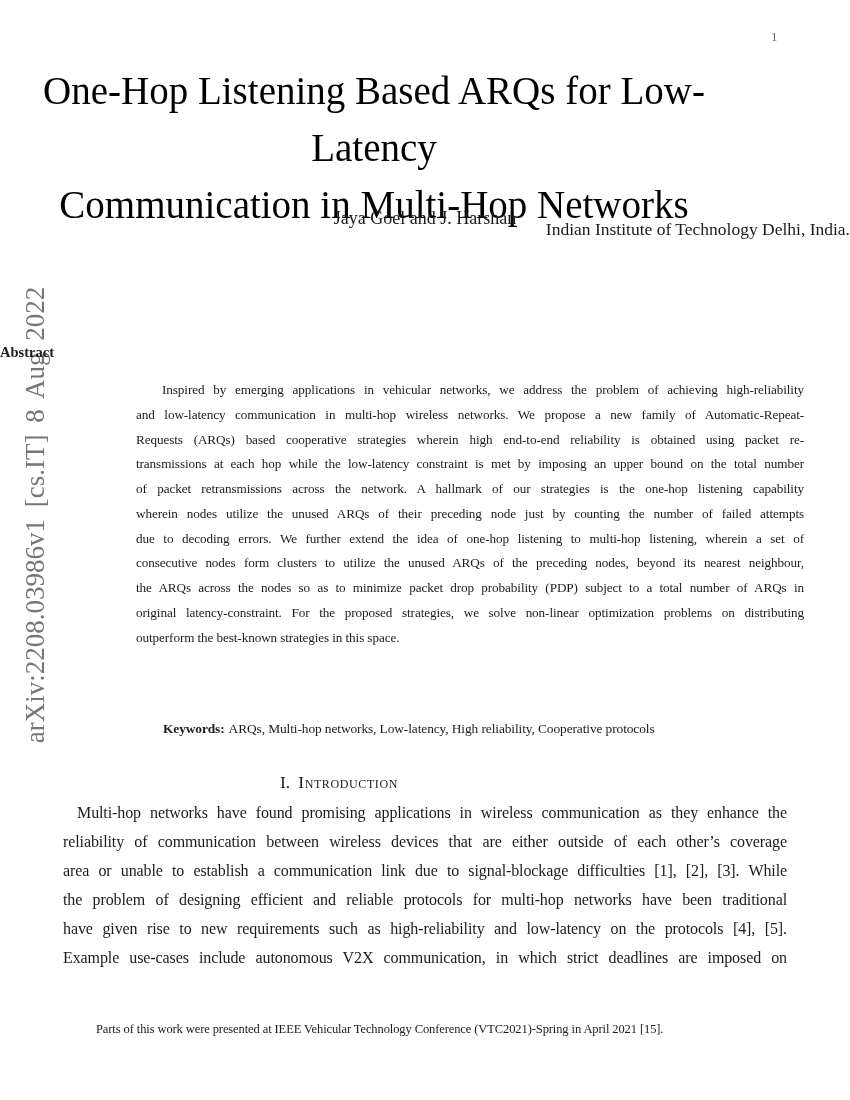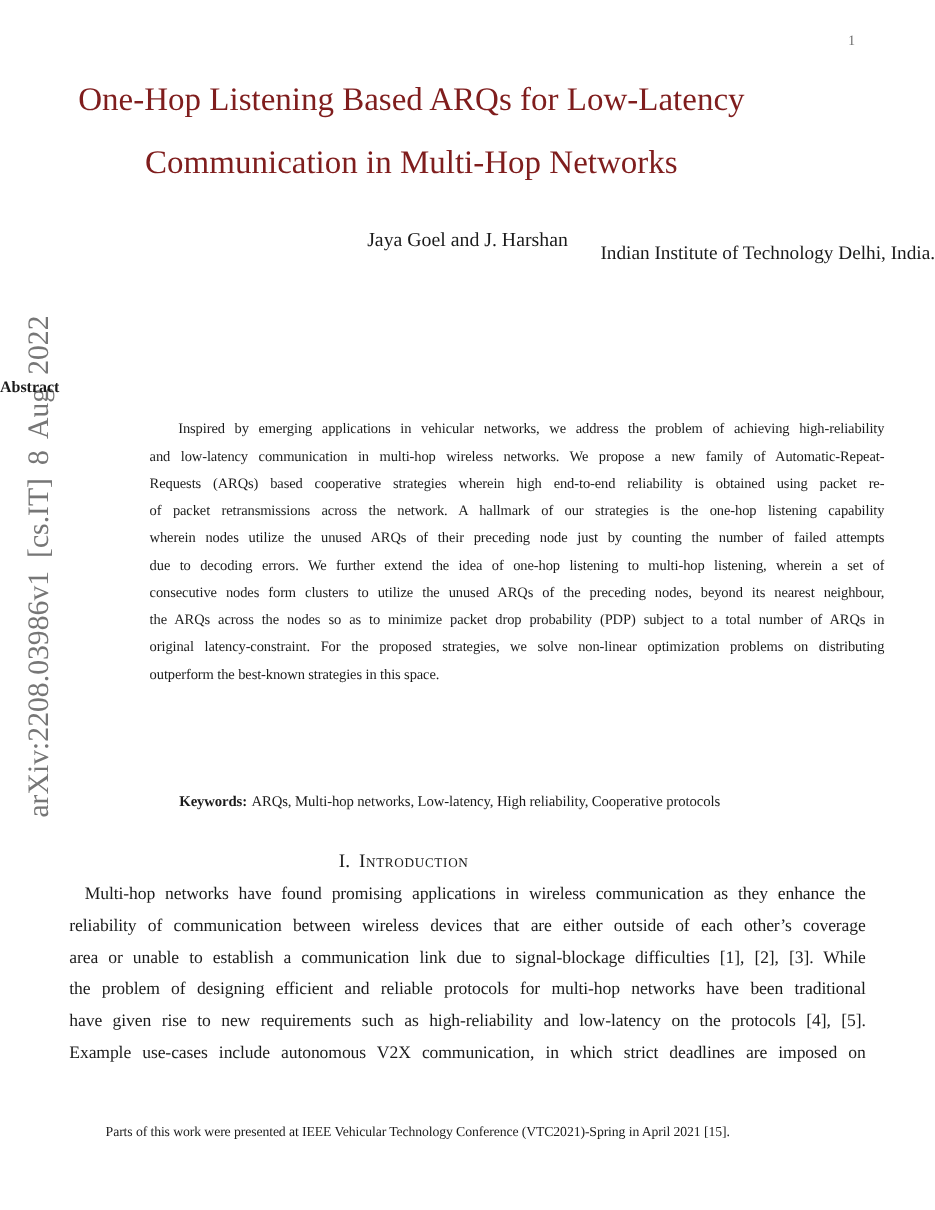--- a/index.html
+++ b/index.html
@@ -32,23 +32,23 @@
     text-align: center;
     word-spacing: 5px;
     white-space: nowrap;
   }
   .title {
     position: absolute;
     top: 62px;
     left: 0;
     width: 748px;
     text-align: center;
-    font-size: 30px;
+    font-size: 39px;
     line-height: 57px;
-    color: #7f1d1d;
+    color: #000000;
   }
   .authors {
     position: absolute;
     top: 184px;
     left: 0;
     width: 850px;
     text-align: center;
     font-size: 18px;
     margin-top: 24px;
   }
@@ -97,21 +97,20 @@
   }
   .keywords .label { font-weight: bold; }
   .keywords .kw-text { margin-left: 4px; }
   .section-heading {
     position: absolute;
     top: 772px;
     left: 0;
     width: 678px;
     text-align: center;
     font-size: 17.5px;
-    padding-left: 28px;
   }
   .section-heading .sc {
     font-variant: small-caps;
     letter-spacing: 0.6px;
     margin-left: 8px;
   }
   .intro {
     position: absolute;
     top: 798px;
     left: 63px;
@@ -153,20 +152,21 @@
   <div class="authors">Jaya Goel and J. Harshan</div>
 
   <div class="affiliation">Indian Institute of Technology Delhi, India.</div>
 
   <div class="abstract-heading">Abstract</div>
 
   <div class="abstract">
     <div class="line first">Inspired by emerging applications in vehicular networks, we address the problem of achieving high-reliability</div>
     <div class="line">and low-latency communication in multi-hop wireless networks. We propose a new family of Automatic-Repeat-</div>
     <div class="line">Requests (ARQs) based cooperative strategies wherein high end-to-end reliability is obtained using packet re-</div>
+    <div class="line">transmissions at each hop while the low-latency constraint is met by imposing an upper bound on the total number</div>
     <div class="line">of packet retransmissions across the network. A hallmark of our strategies is the one-hop listening capability</div>
     <div class="line">wherein nodes utilize the unused ARQs of their preceding node just by counting the number of failed attempts</div>
     <div class="line">due to decoding errors. We further extend the idea of one-hop listening to multi-hop listening, wherein a set of</div>
     <div class="line">consecutive nodes form clusters to utilize the unused ARQs of the preceding nodes, beyond its nearest neighbour,</div>
     <div class="line">the ARQs across the nodes so as to minimize packet drop probability (PDP) subject to a total number of ARQs in</div>
     <div class="line">original latency-constraint. For the proposed strategies, we solve non-linear optimization problems on distributing</div>
     <div class="line last">outperform the best-known strategies in this space.</div>
   </div>
 
   <div class="keywords">

